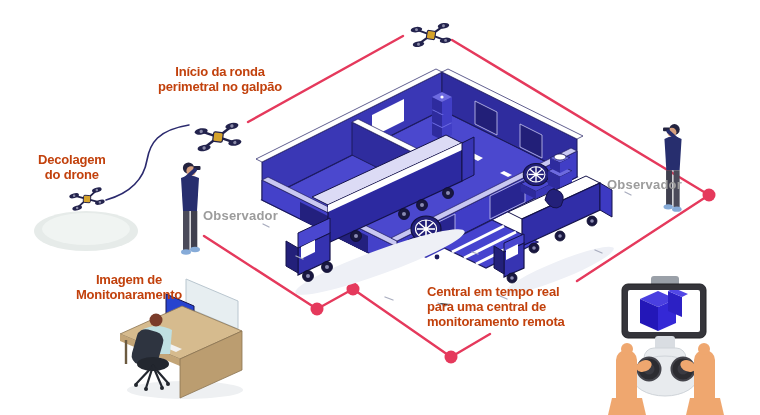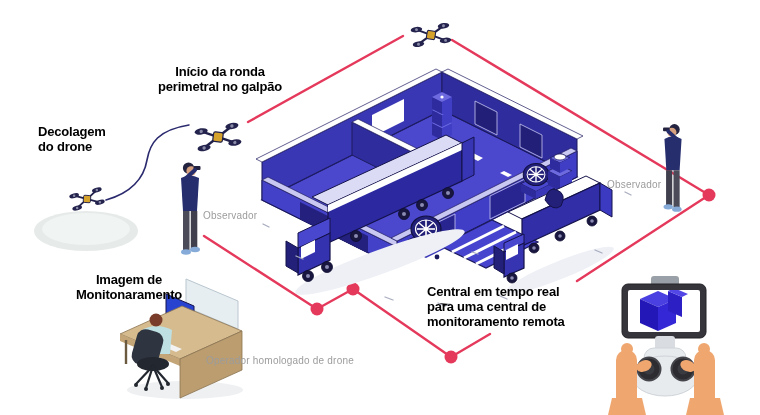--- a/index.html
+++ b/index.html
@@ -2,26 +2,26 @@
 <html><head>
 <meta charset="utf-8">
 <style>
   html,body{margin:0;padding:0;background:#fff;}
   .canvas{
     position:relative;width:760px;height:415px;background:#ffffff;
     overflow:hidden;font-family:"Liberation Sans",sans-serif;
   }
   .illu{position:absolute;left:0;top:0;}
   .label{
-    position:absolute;font-weight:bold;color:#000000;font-size:13px;
+    position:absolute;font-weight:bold;color:#c2410c;font-size:13px;
     line-height:15px;white-space:pre;letter-spacing:-0.2px;
   }
   .label.center{text-align:center;}
   .label.gray{
-    color:#9c9c9c;font-weight:normal;font-size:10px;letter-spacing:0.2px;
+    color:#9c9c9c;font-weight:bold;font-size:13px;letter-spacing:0.2px;
   }
 </style>
 </head>
 <body>
 
 <div class="canvas">
 
 <svg class="illu" width="760" height="415" viewBox="0 0 760 415">
 
   <defs>
@@ -313,27 +313,26 @@
   </g>
 
   <use href="#drone" transform="translate(431,35) rotate(-8) scale(1.05)"></use>
   <use href="#drone" transform="translate(218,137) rotate(-10) scale(1.2)"></use>
   <use href="#drone" transform="translate(87,199) rotate(-14) scale(0.9)"></use>
 </svg>
 
 <div class="label center" style="left:142px;top:64px;width:156px;">Início da ronda
 perimetral no galpão</div>
 
-<div class="label" style="left:38px;top:124px;">Decolagem
+<div class="label" style="left:38px;top:152px;text-align:center;">Decolagem
 do drone</div>
 
 <div class="label center" style="left:46px;top:272px;width:166px;">Imagem de
 Monitonaramento</div>
 
-<div class="label gray" style="left:206px;top:353px;">Operador homologado de drone</div>
 
 <div class="label gray" style="left:203px;top:208px;">Observador</div>
 
 <div class="label gray" style="left:607px;top:177px;">Observador</div>
 
 <div class="label" style="left:427px;top:284px;">Central em tempo real
 para uma central de
 monitoramento remota</div>
 
 </div>

